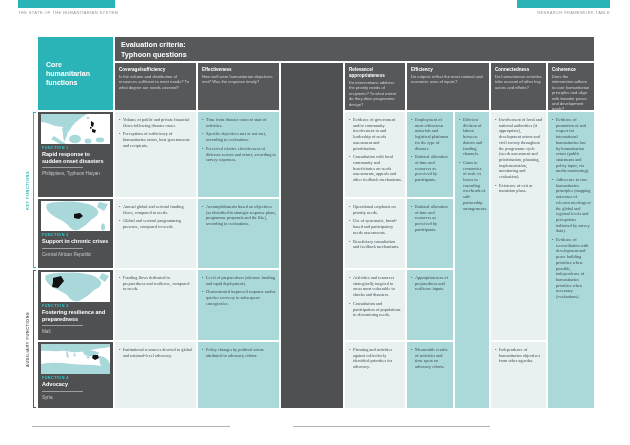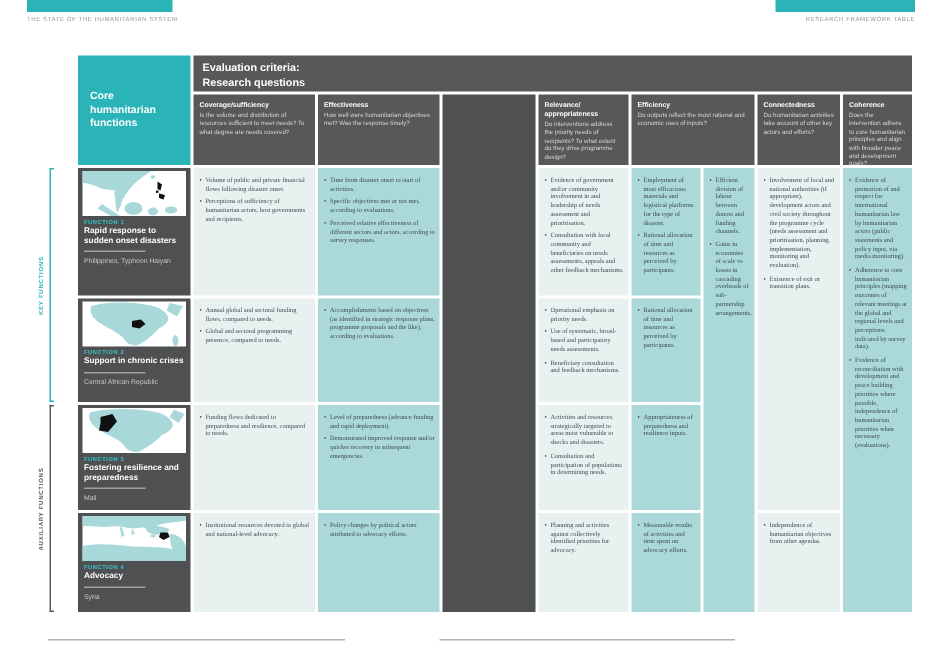--- a/index.html
+++ b/index.html
@@ -7,21 +7,21 @@
         font-family:"Liberation Sans",sans-serif;}
   
   .corner-rect{position:absolute;top:0;height:8px;background:#2ab4b7;}
   .rect-left{left:18px;width:97px;}
   .rect-right{left:517px;width:93px;}
   .runhead{position:absolute;top:10px;font-size:4px;letter-spacing:.4px;color:#8f9394;text-transform:uppercase;}
   .runhead.left{left:18px;}
   .runhead.right{right:20px;text-align:right;}
 
   
-  .tbl{position:absolute;left:52px;top:37px;display:grid;
+  .tbl{position:absolute;left:38px;top:37px;display:grid;
        grid-template-columns:75px 81px 81px 62px 60px 46px 34px 55px 46px;
        grid-template-rows:24px 47px 85px 69px 70px 66px;
        gap:2px;}
   .cell{box-sizing:border-box;overflow:hidden;}
   .dark{background:#57585a;color:#fff;}
   .darker{background:#4f5052;color:#fff;}
   .teal{background:#2ab4b7;color:#fff;}
   .cl{background:#e9f1f0;}
   .ct{background:#abd8d9;}
 
@@ -80,21 +80,21 @@
   <div class="side-bracket aux-br" style="top:270px;height:138px;"></div>
 
   <div class="tbl">
 
     <div class="cell teal corner">
       <span>Core humanitarian functions</span>
     </div>
 
     <div class="cell dark mainhdr">
       <div>Evaluation criteria:</div>
-      <div>Research questions</div>
+      <div>Typhoon questions</div>
     </div>
 
     <div class="cell dark crit h-cov">
       <div class="cname">Coverage/sufficiency</div>
       <div class="cq">Is the volume and distribution of resources sufficient to meet needs? To what degree are needs covered?</div>
     </div>
     <div class="cell dark crit h-eff">
       <div class="cname">Effectiveness</div>
       <div class="cq">How well were humanitarian objectives met? Was the response timely?</div>
     </div>

